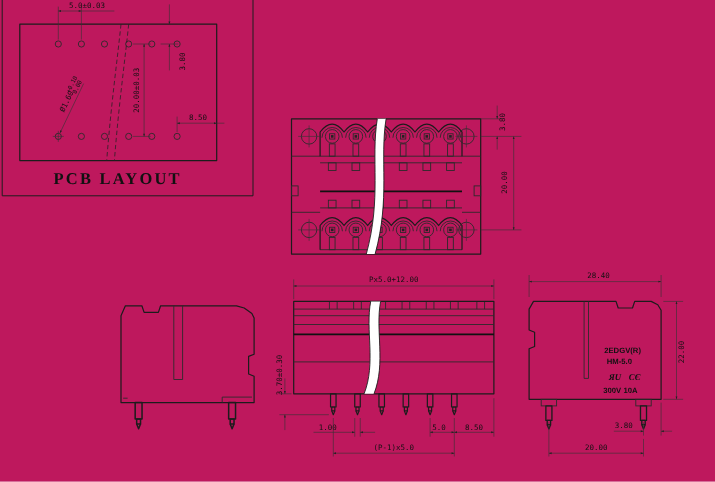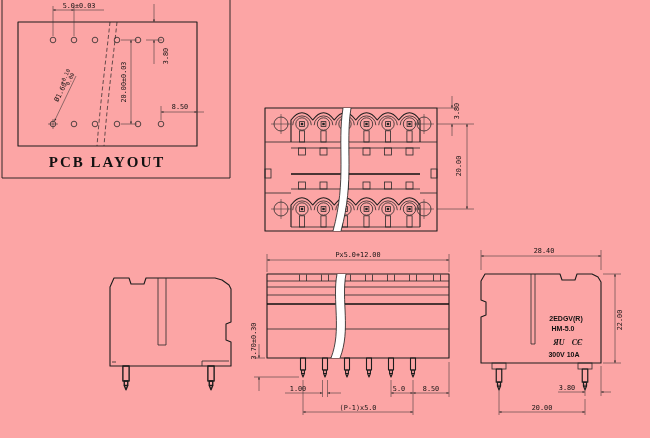--- a/index.html
+++ b/index.html
@@ -1,16 +1,16 @@
 <!DOCTYPE html>
 <html><head>
 <meta charset="utf-8">
 <style>
   html,body{margin:0;padding:0;background:#fff;}
-  .stage{width:650px;height:438px;background:#fca5a5;position:relative;overflow:hidden;}
+  .stage{width:650px;height:438px;background:#be185d;position:relative;overflow:hidden;}
   .ol {fill:none;stroke:#1c1c1c;stroke-width:1.1;stroke-linejoin:round;}
   .tl {fill:none;stroke:#2a2a2a;stroke-width:0.8;}
   .thk{fill:none;stroke:#111;stroke-width:1.6;}
   .dim{fill:none;stroke:#333;stroke-width:0.55;}
   .dsh{fill:none;stroke:#222;stroke-width:0.7;stroke-dasharray:4 2.5;}
   .brk{fill:none;stroke:#1c1c1c;stroke-width:0.8;}
   .wht{fill:#fff;stroke:none;}
   .frame{fill:none;stroke:#1c1c1c;stroke-width:0.9;}
   text{fill:#111;}
   .dtxt{font:6.8px "DejaVu Sans Mono",monospace;text-anchor:middle;}

